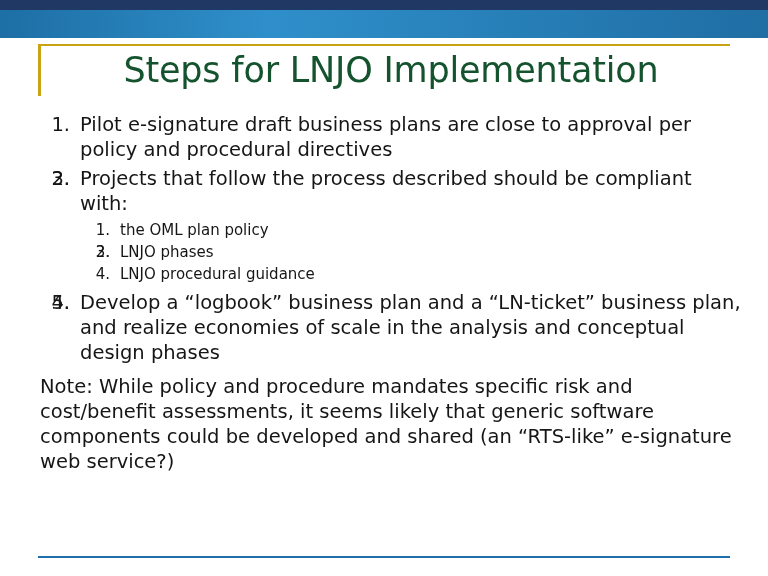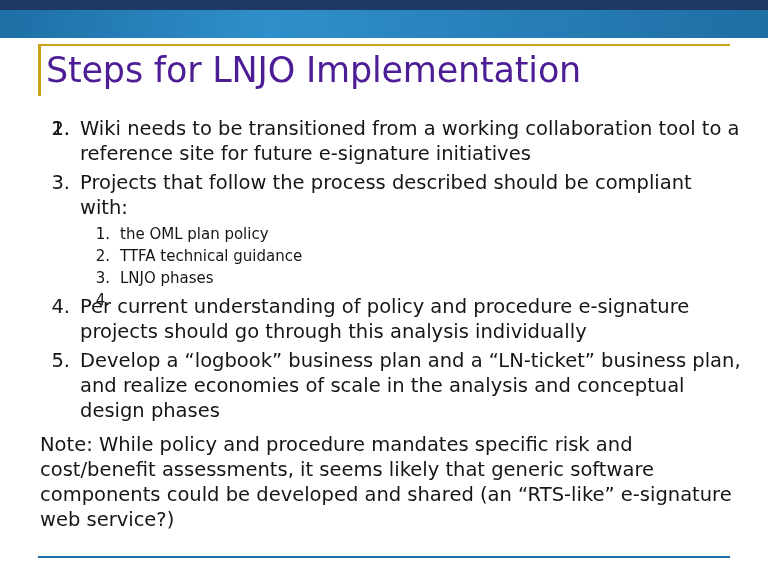--- a/index.html
+++ b/index.html
@@ -52,24 +52,25 @@
     background: #c8a415;
   }
   
   .title {
     position: absolute;
     top: 48px;
     left: 46px;
     width: 690px;
     font-size: 35px;
     line-height: 44px;
-    color: #4c1d95;
+    color: #14532d;
     font-family: "DejaVu Sans", sans-serif;
     font-weight: normal;
     letter-spacing: -0.2px;
+    text-align: center;
   }
   
   .body {
     position: absolute;
     top: 112px;
     left: 36px;
     width: 706px;
     color: #161616;
   }
   ol.lvl1 {
@@ -141,52 +142,51 @@
   <div class="gold-rule"></div>
   <div class="left-accent"></div>
 
   <div class="title">Steps for LNJO Implementation</div>
 
   <div class="body">
     <ol class="lvl1">
 
       <li>
         <span class="num">1.</span>
+        <span>Pilot e-signature draft business plans are close to approval per policy and procedural directives</span>
       </li>
 
       <li>
         <span class="num">2.</span>
-        <span>Wiki needs to be transitioned from a working collaboration tool to a reference site for future e-signature initiatives</span>
       </li>
 
       <li>
         <span class="num">3.</span>
         <span>Projects that follow the process described should be compliant with:</span>
         <ol class="lvl2">
           <li>
             <span class="num2">1.</span>
             <span>the OML plan policy</span>
           </li>
           <li>
             <span class="num2">2.</span>
-            <span>TTFA technical guidance</span>
           </li>
           <li>
             <span class="num2">3.</span>
             <span>LNJO phases</span>
           </li>
           <li>
             <span class="num2">4.</span>
+            <span>LNJO procedural guidance</span>
           </li>
         </ol>
       </li>
 
       <li>
         <span class="num">4.</span>
-        <span>Per current understanding of policy and procedure e-signature projects should go through this analysis individually</span>
       </li>
 
       <li>
         <span class="num">5.</span>
         <span>Develop a “logbook” business plan and a “LN-ticket” business plan, and realize economies of scale in the analysis and conceptual design phases</span>
       </li>
 
     </ol>
 
     <div class="note">Note: While policy and procedure mandates specific risk and cost/benefit assessments, it seems likely that generic software components could be developed and shared (an “RTS-like” e-signature web service?)</div>

